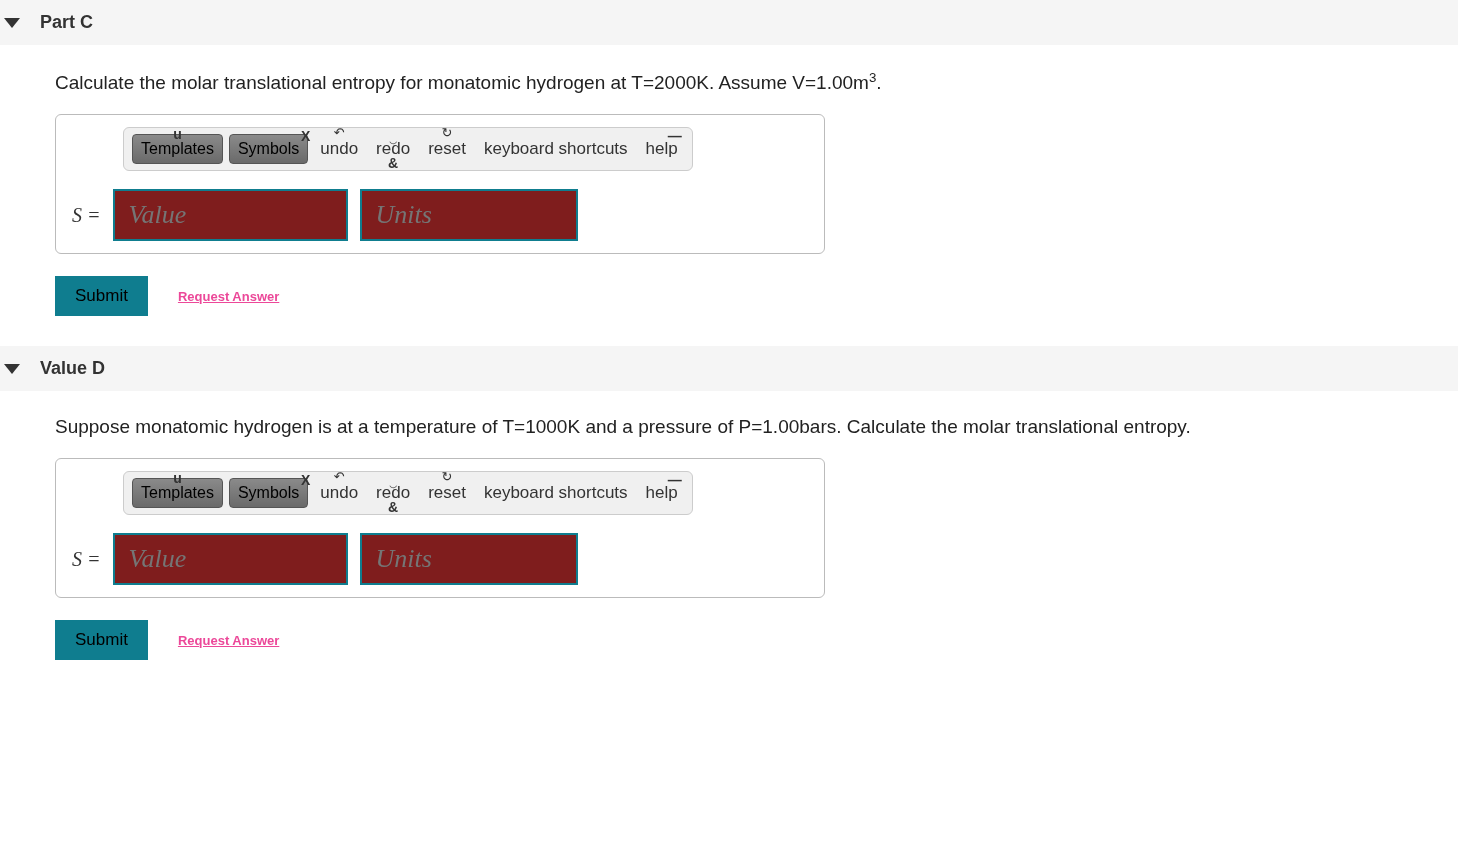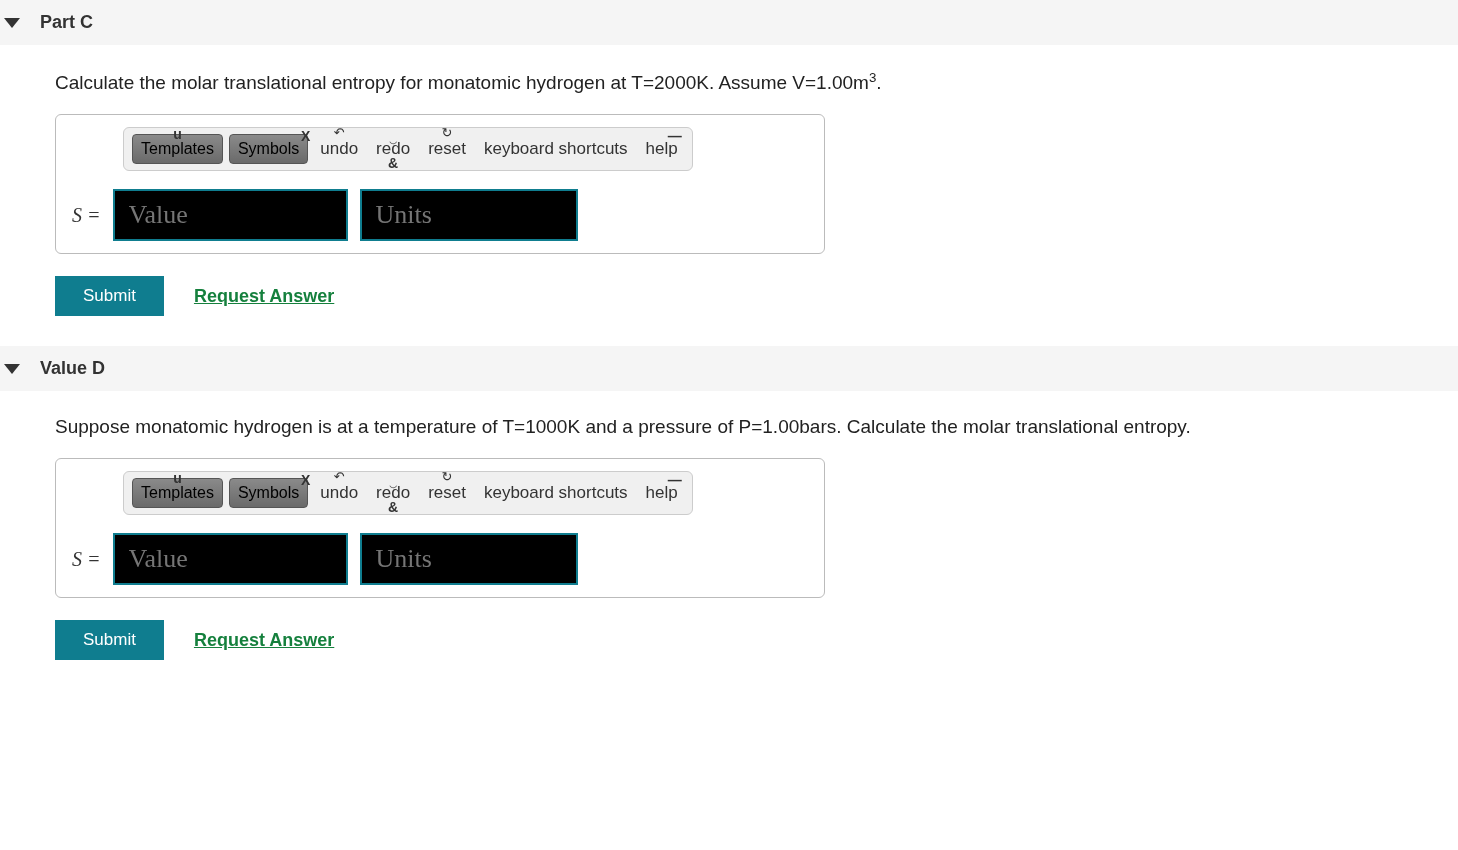--- a/index.html
+++ b/index.html
@@ -97,50 +97,51 @@
   .var-label {
     font-style: italic;
     font-family: 'Times New Roman', serif;
     font-size: 20px;
     margin-left: 4px;
   }
   .value-input, .units-input {
     border: 2px solid #0f7d8f;
     height: 52px;
     font-size: 26px;
+    font-style: italic;
     font-family: 'Times New Roman', serif;
     color: #aaa;
     padding: 0 14px;
-    background: #000000;
+    background: #7f1d1d;
   }
   .value-input {
     width: 235px;
   }
   .units-input {
     width: 218px;
   }
   .action-row {
     display: flex;
     align-items: center;
     gap: 30px;
     margin-top: 22px;
   }
   .submit-btn {
     background: #0f7d8f;
-    color: #ffffff;
+    color: #000000;
     border: none;
-    padding: 10px 28px;
+    padding: 10px 20px;
     font-size: 17px;
     cursor: pointer;
   }
   .request-answer {
-    color: #15803d;
+    color: #ec4899;
     font-weight: bold;
     text-decoration: underline;
-    font-size: 18px;
+    font-size: 13px;
     cursor: pointer;
   }
   .toolbar-overlay {
     position: absolute;
     font-size: 14px;
     color: #333;
     font-weight: bold;
   }
 </style>
 </head>

